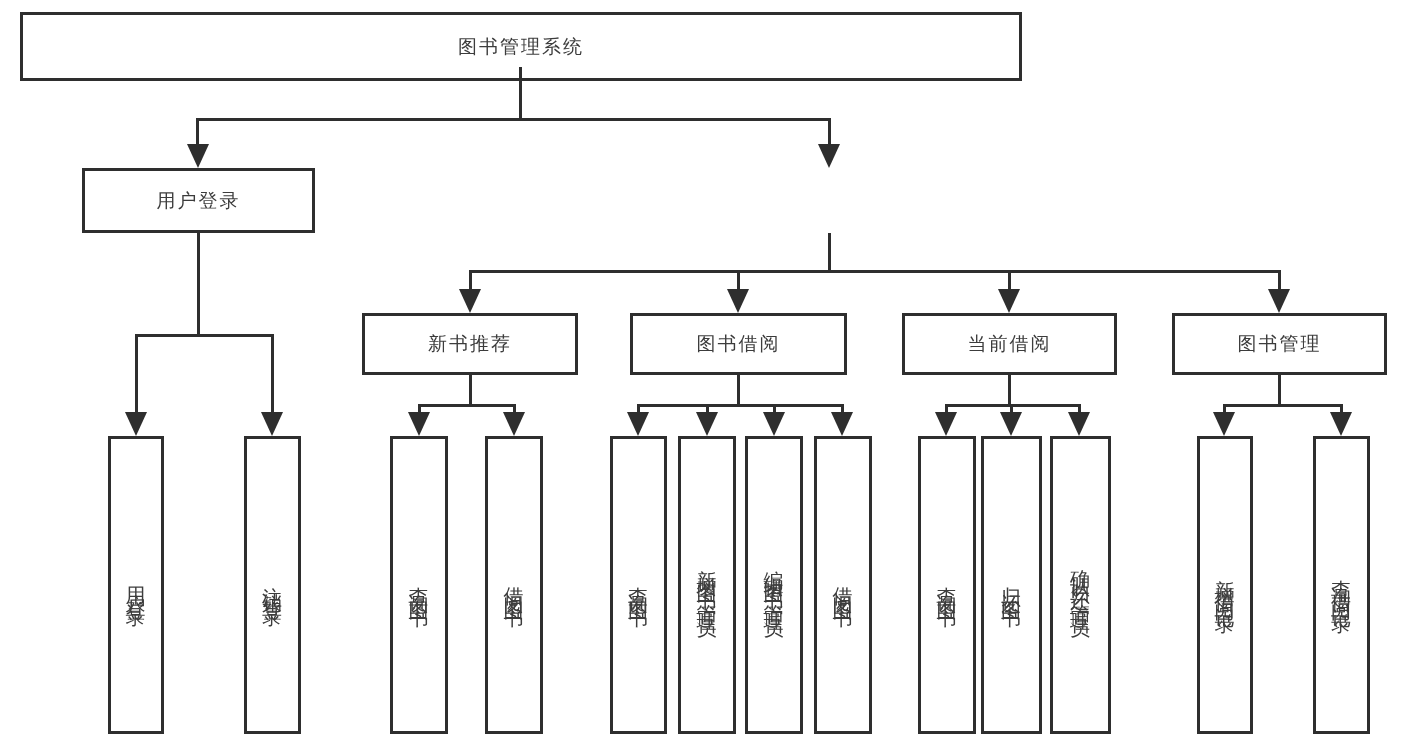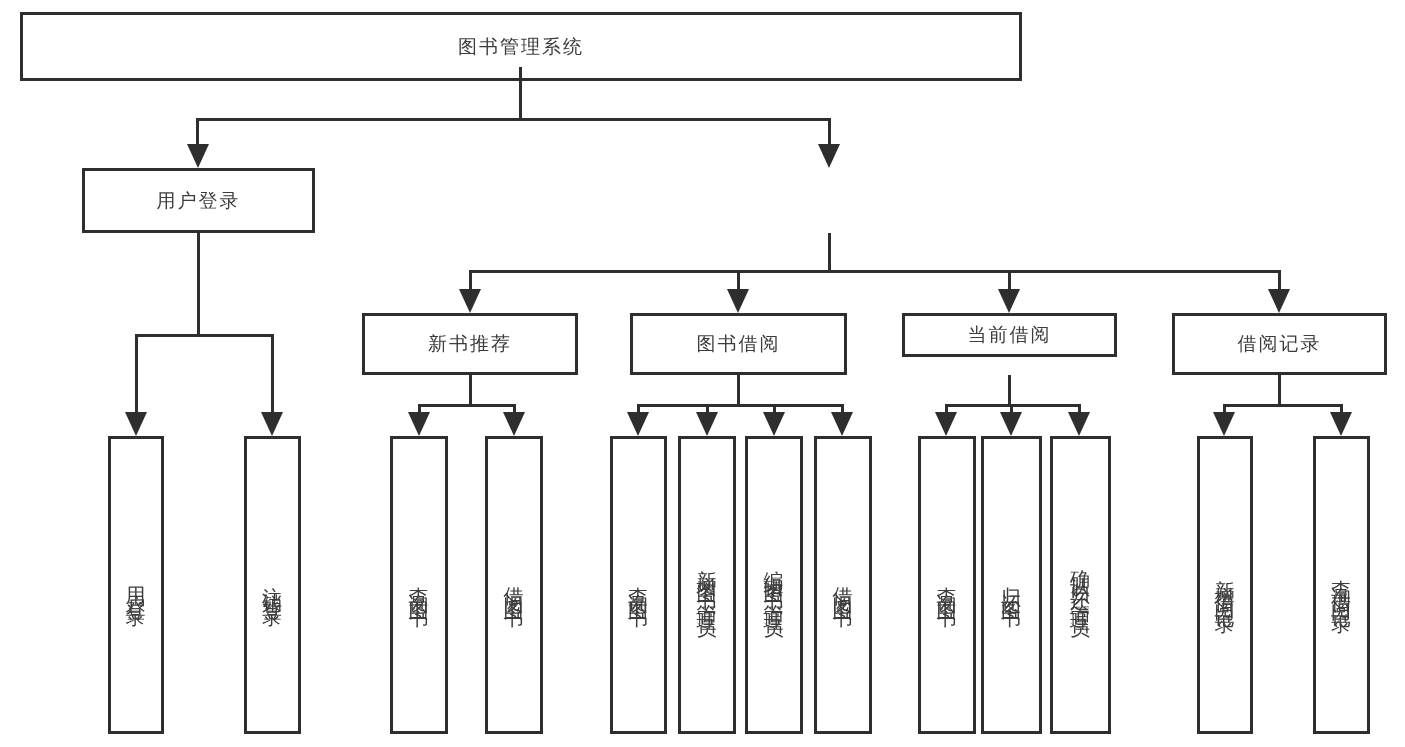--- a/index.html
+++ b/index.html
@@ -67,25 +67,25 @@
   <i class="arrow" style="left:998px;top:289px"></i>
   <i class="vline" style="left:1278px;top:270px;height:21px"></i>
   <i class="arrow" style="left:1268px;top:289px"></i>
 
   <div class="box" style="left:362px;top:313px;width:216px;height:62px">
     <span>新书推荐</span>
   </div>
   <div class="box" style="left:630px;top:313px;width:217px;height:62px">
     <span>图书借阅</span>
   </div>
-  <div class="box" style="left:902px;top:313px;width:215px;height:44px">
+  <div class="box" style="left:902px;top:313px;width:215px;height:62px">
     <span>当前借阅</span>
   </div>
   <div class="box" style="left:1172px;top:313px;width:215px;height:62px">
-    <span>借阅记录</span>
+    <span>图书管理</span>
   </div>
 
   <i class="vline" style="left:469px;top:375px;height:32px"></i>
   <i class="hline" style="left:418px;top:404px;width:98px"></i>
   <i class="vline" style="left:418px;top:404px;height:11px"></i>
   <i class="arrow" style="left:408px;top:412px"></i>
   <i class="vline" style="left:513px;top:404px;height:11px"></i>
   <i class="arrow" style="left:503px;top:412px"></i>
 
   <i class="vline" style="left:737px;top:375px;height:32px"></i>

